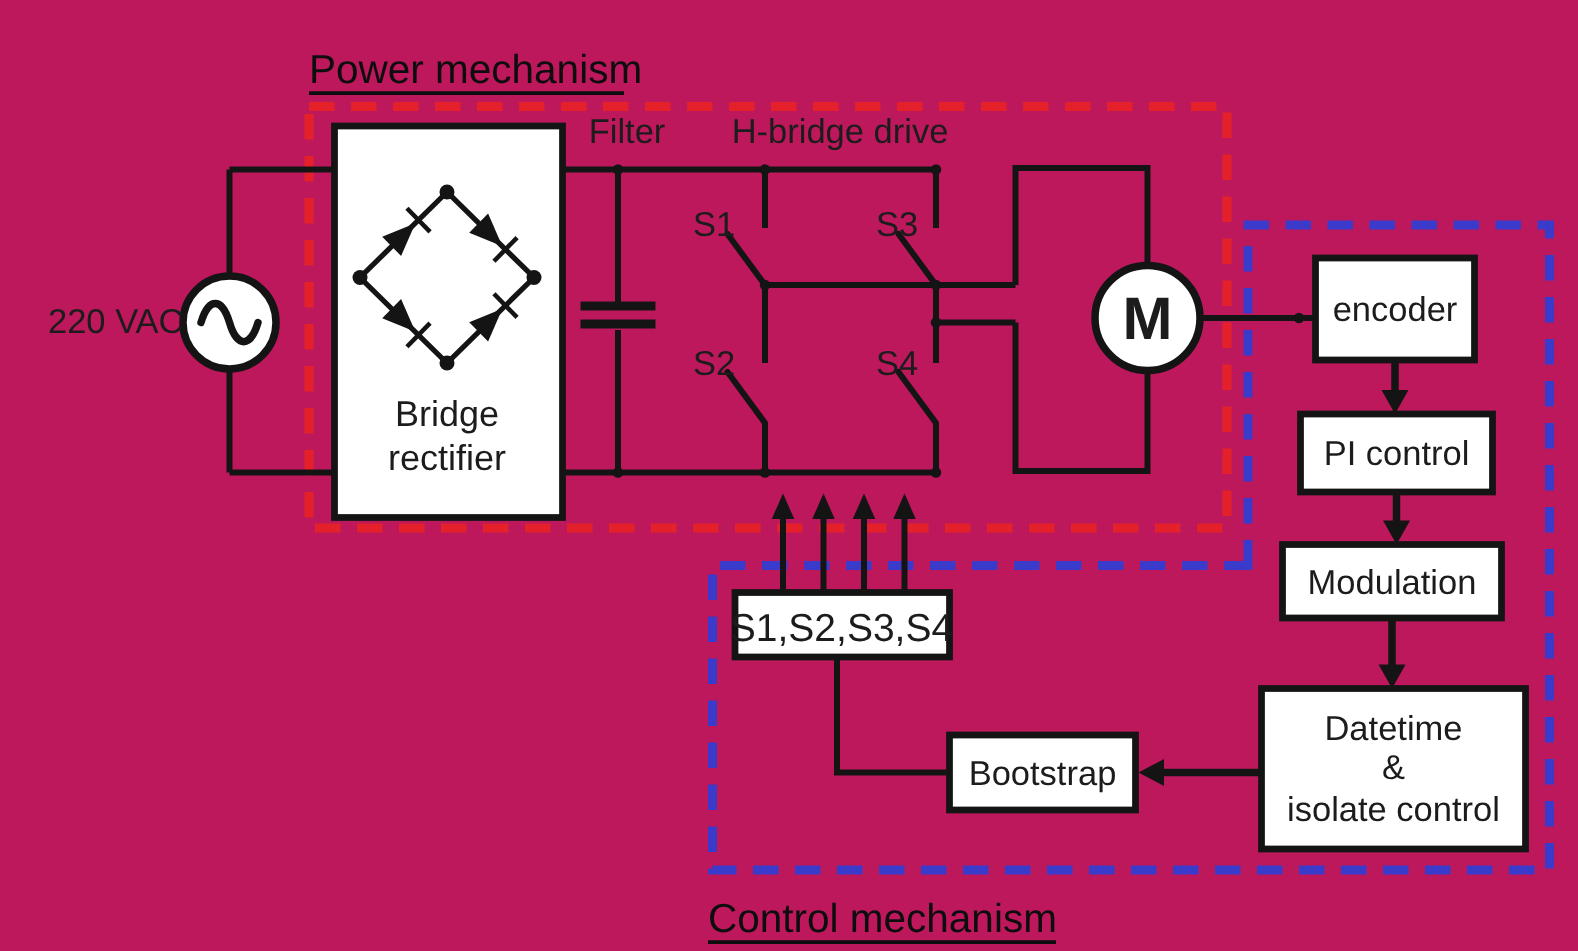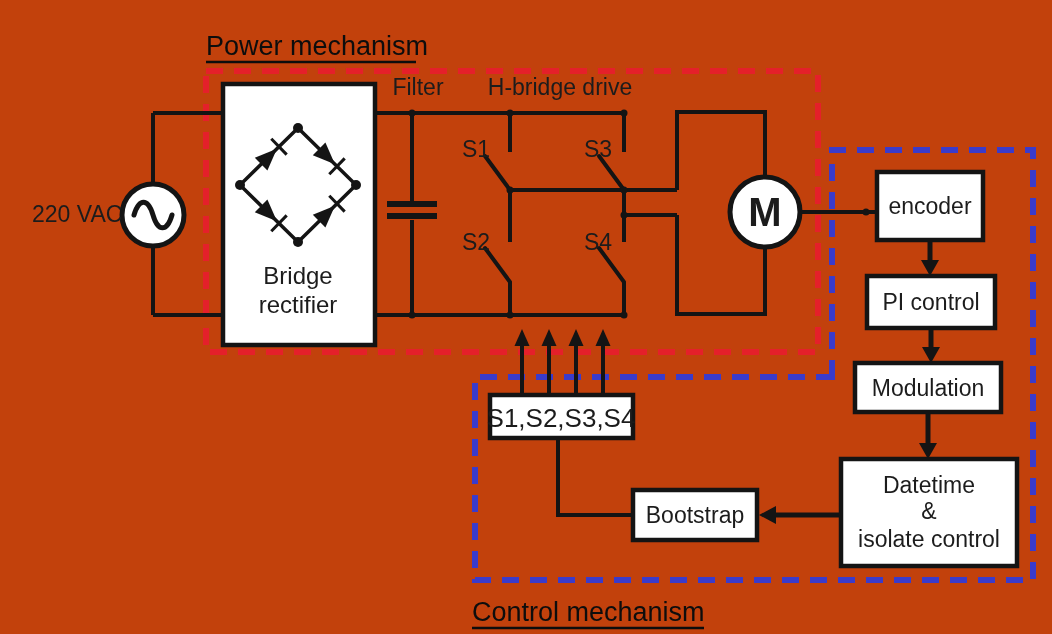--- a/index.html
+++ b/index.html
@@ -1,16 +1,16 @@
 <!DOCTYPE html>
 <html><head>
 <meta charset="utf-8">
 <style>
   html,body{margin:0;padding:0;background:#ffffff;}
-  .stage{position:relative;width:1052px;height:634px;background:#c2410c;overflow:hidden;}
+  .stage{position:relative;width:1052px;height:634px;background:#be185d;overflow:hidden;}
   svg{display:block;}
   .wire{fill:none;stroke:#141414;stroke-width:4;}
   .wire5{fill:none;stroke:#141414;stroke-width:5;}
   .plate{fill:none;stroke:#141414;stroke-width:6;}
   .blade{fill:none;stroke:#141414;stroke-width:4;stroke-linecap:round;}
   .box{fill:#ffffff;stroke:#141414;stroke-width:4.5;}
   .dot{fill:#141414;stroke:none;}
   .tri{fill:#141414;stroke:none;}
   .bar{fill:none;stroke:#141414;stroke-width:3;}
   .head{fill:#141414;stroke:none;}

